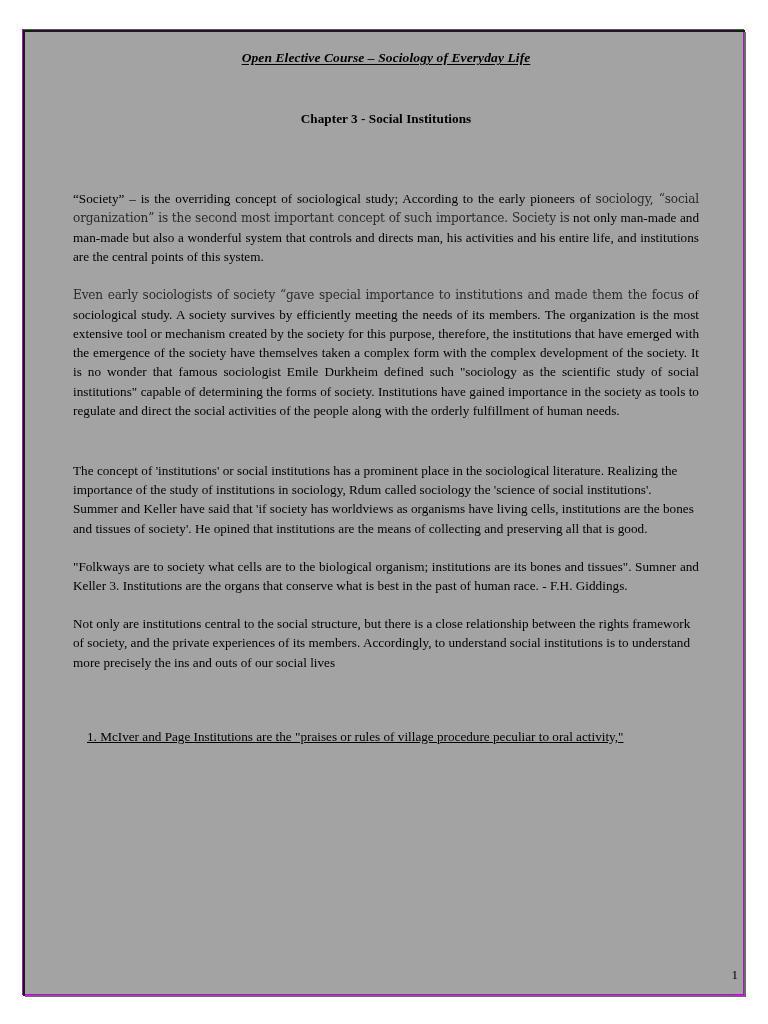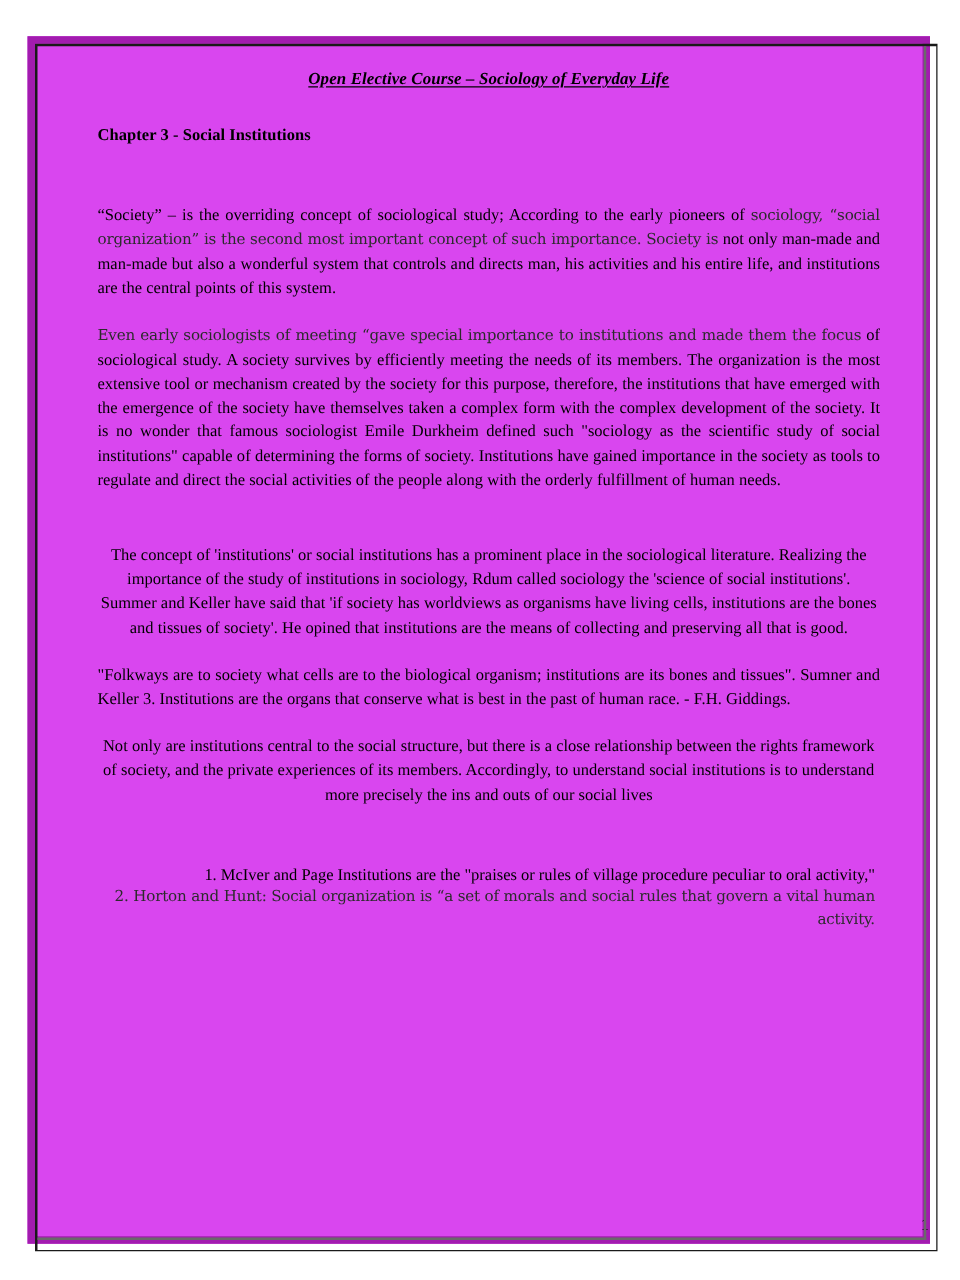--- a/index.html
+++ b/index.html
@@ -18,22 +18,22 @@
   }
 
   
   #page-frame {
     position: absolute;
     left: 22px;
     top: 29px;
     width: 722px;
     height: 966px;
     box-sizing: border-box;
-    border: 6px solid #a21caf;
-    background: #d946ef;
+    border: 1px solid #a21caf;
+    background: #a3a3a3;
   }
   #page-frame::after {
     content: "";
     position: absolute;
     left: 2px;
     top: 2px;
     right: -3px;
     bottom: -3px;
     border-right: 2px solid #6a6a6a;
     border-bottom: 2px solid #6a6a6a;
@@ -70,48 +70,50 @@
   }
   .doc-title span.ul {
     text-decoration: underline;
     text-underline-offset: 2px;
   }
 
   h2.section-head {
     font-size: 13.2px;
     font-weight: bold;
     line-height: 1.42;
-    margin: 0;
+    margin: 16px;
     letter-spacing: 0.05px;
+    text-align: center;
   }
 
   p.body-para {
     font-size: 13.2px;
     line-height: 1.455;
     margin: 0;
     text-align: justify;
     letter-spacing: 0.02px;
   }
   p.body-para.left {
-    text-align: center;
+    text-align: left;
   }
 
   
   .thin {
     font-family: "DejaVu Serif", "Liberation Serif", serif;
     font-size: 12.1px;
     color: #2b2b2b;
     letter-spacing: -0.15px;
   }
 
   .list-block {
     font-size: 13.2px;
     line-height: 1.46;
-    text-align: right;
-    margin: 4px;
+    text-align: left;
+    margin: 14px;
+    text-decoration: underline;
   }
   .list-block .li {
     display: block;
   }
   .spacer-md { height: 19px; }
   .spacer-lg { height: 22px; }
   .spacer-xl { height: 27px; }
 
   .page-number {
     position: absolute;
@@ -141,21 +143,21 @@
 
 
     <div class="spacer-lg"></div>
 
     <p class="body-para"><span>“Society” – is the overriding concept of sociological study; According to the early pioneers of</span>
       <span class="thin">sociology, “social organization” is the second most important concept of such importance. Society is</span>
       <span>not only man-made and man-made but also a wonderful system that controls and directs man, his activities and his entire life, and institutions are the central points of this system.</span></p>
 
     <div class="spacer-md"></div>
 
-    <p class="body-para"><span class="thin">Even early sociologists of meeting “gave special importance to institutions and made them the focus</span>
+    <p class="body-para"><span class="thin">Even early sociologists of society “gave special importance to institutions and made them the focus</span>
       <span>of sociological study. A society survives by efficiently meeting the needs of its members. The organization is the most extensive tool or mechanism created by the society for this purpose, therefore, the institutions that have emerged with the emergence of the society have themselves taken a complex form with the complex development of the society. It is no wonder that famous sociologist Emile Durkheim defined such "sociology as the scientific study of social institutions" capable of determining the forms of society. Institutions have gained importance in the society as tools to regulate and direct the social activities of the people along with the orderly fulfillment of human needs.</span></p>
 
     <div class="spacer-md"></div>
 
 
     <div class="spacer-lg"></div>
 
     <p class="body-para left">The concept of 'institutions' or social institutions has a prominent place in the sociological literature. Realizing the importance of the study of institutions in sociology, Rdum called sociology the 'science of social institutions'. Summer and Keller have said that 'if society has worldviews as organisms have living cells, institutions are the bones and tissues of society'. He opined that institutions are the means of collecting and preserving all that is good.</p>
 
     <div class="spacer-md"></div>
@@ -166,19 +168,18 @@
 
     <p class="body-para left">Not only are institutions central to the social structure, but there is a close relationship between the rights framework of society, and the private experiences of its members. Accordingly, to understand social institutions is to understand more precisely the ins and outs of our social lives</p>
 
     <div class="spacer-md"></div>
 
 
     <div class="spacer-lg"></div>
 
     <div class="list-block">
       <span class="li">1. McIver and Page Institutions are the "praises or rules of village procedure peculiar to oral activity,"</span>
-      <span class="li thin">2. Horton and Hunt: Social organization is “a set of morals and social rules that govern a vital human activity.</span>
     </div>
 
     <div class="page-number">1</div>
 
   </div>
 </div>
 
 </body></html>

